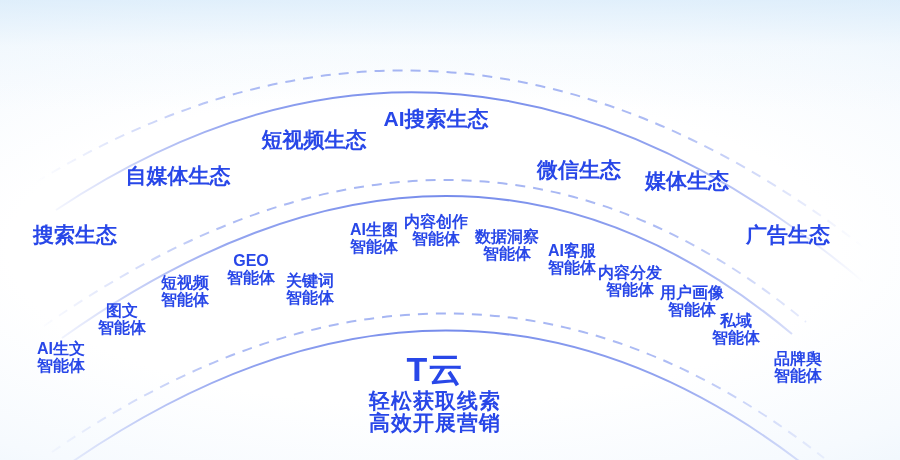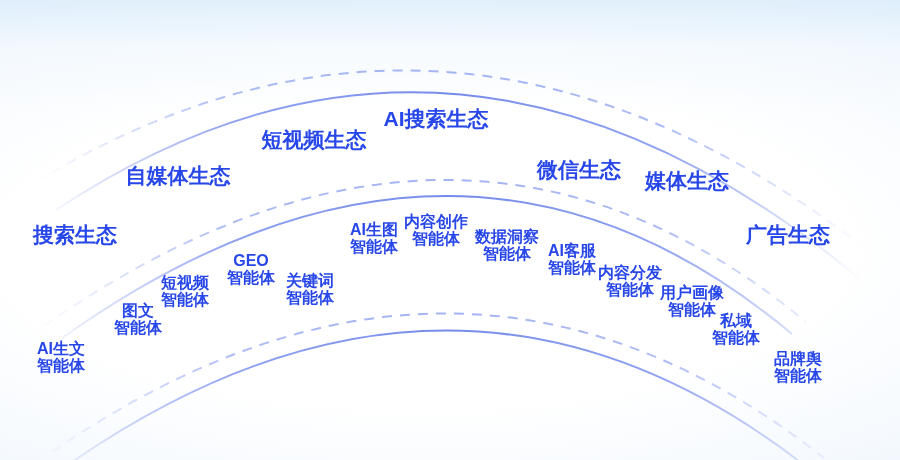--- a/index.html
+++ b/index.html
@@ -104,21 +104,21 @@
       <div class="eco-label" style="left: 436px; top: 105px;">AI搜索生态</div>
       <div class="eco-label" style="left: 579px; top: 127px; margin-top: 29px;">微信生态</div>
       <div class="eco-label" style="left: 687px; top: 167px;">媒体生态</div>
       <div class="eco-label" style="left: 788px; top: 221px;">广告生态</div>
     </div>
   <div>
       <div class="agent-label" style="left: 61px; top: 340px;">
         <div>AI生文</div>
         <div>智能体</div>
       </div>
-      <div class="agent-label" style="left: 138px; top: 302px;">
+      <div class="agent-label" style="left: 122px; top: 302px;">
         <div>图文</div>
         <div>智能体</div>
       </div>
       <div class="agent-label" style="left: 185px; top: 274px;">
         <div>短视频</div>
         <div>智能体</div>
       </div>
       <div class="agent-label" style="left: 251px; top: 252px;">
         <div>GEO</div>
         <div>智能体</div>
@@ -154,14 +154,19 @@
       <div class="agent-label" style="left: 736px; top: 312px;">
         <div>私域</div>
         <div>智能体</div>
       </div>
       <div class="agent-label" style="left: 798px; top: 350px;">
         <div>品牌舆</div>
         <div>智能体</div>
       </div>
     </div>
 
+  <div class="center-block">
+    <div class="brand">T云</div>
+    <div class="tagline">轻松获取线索</div>
+    <div class="tagline">高效开展营销</div>
+  </div>
 
 </div>
 
 </body></html>

